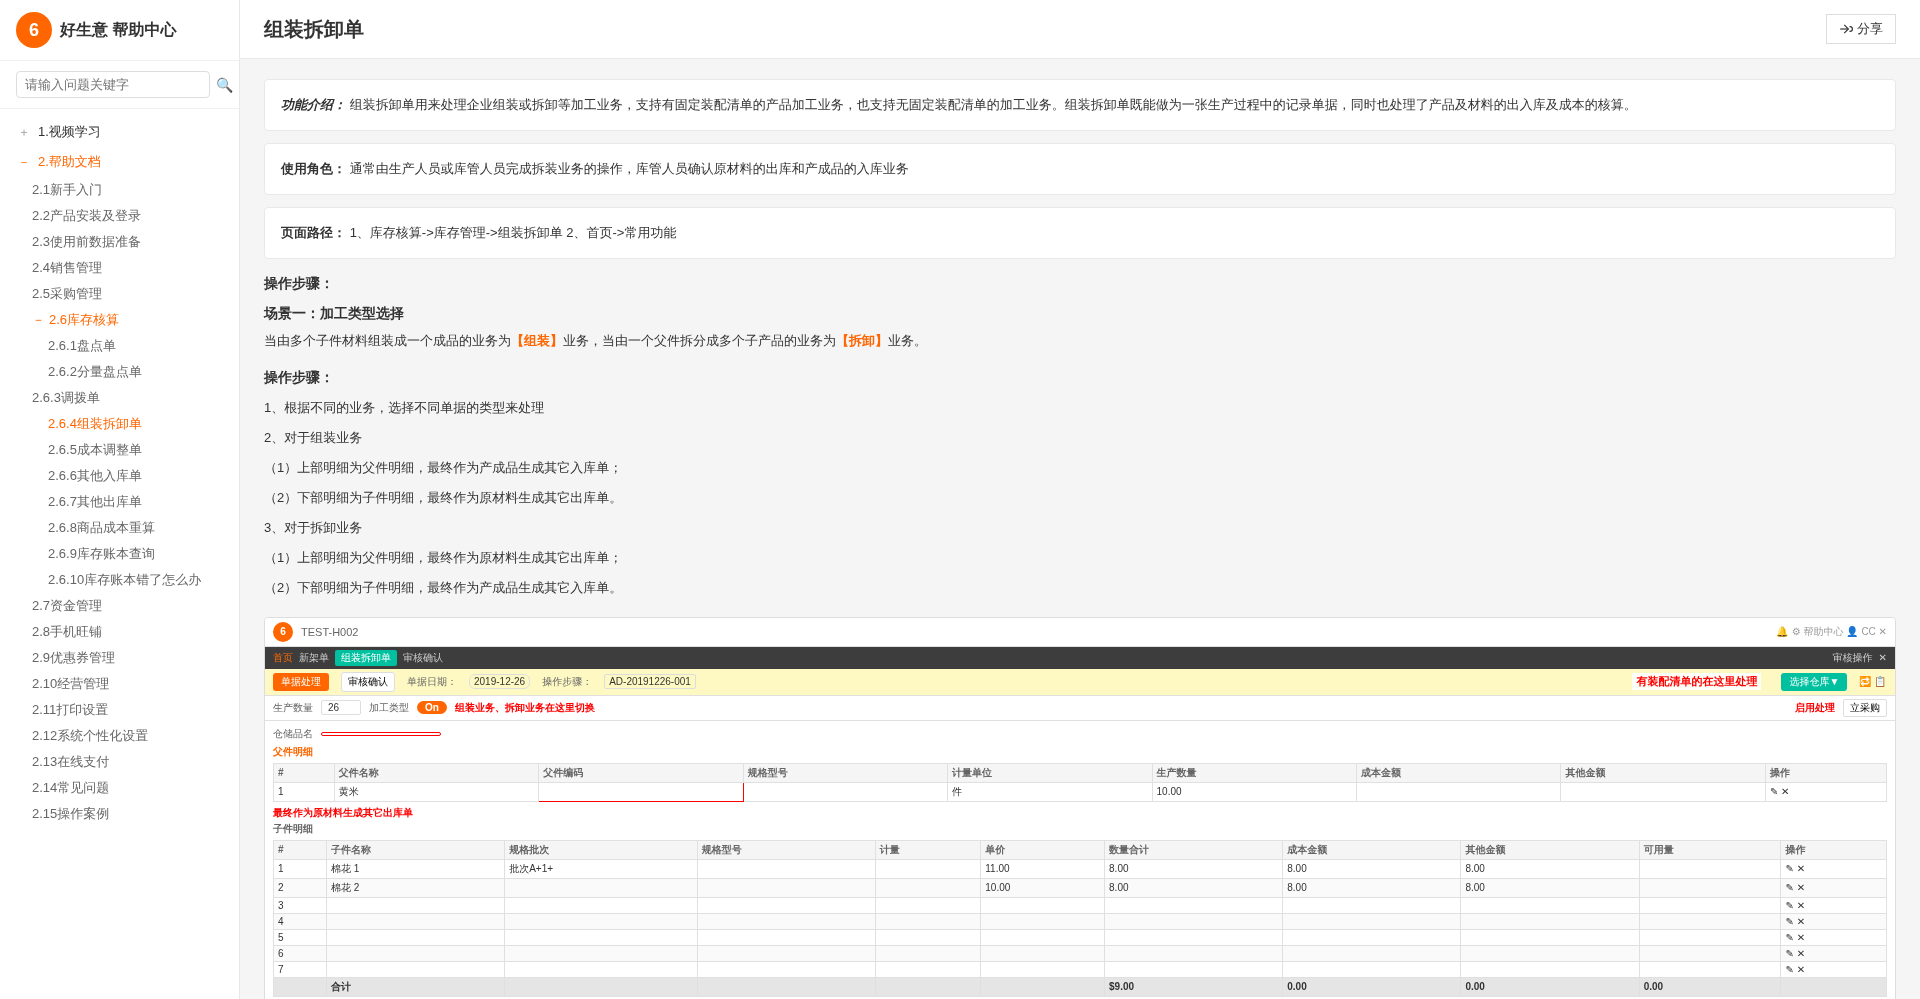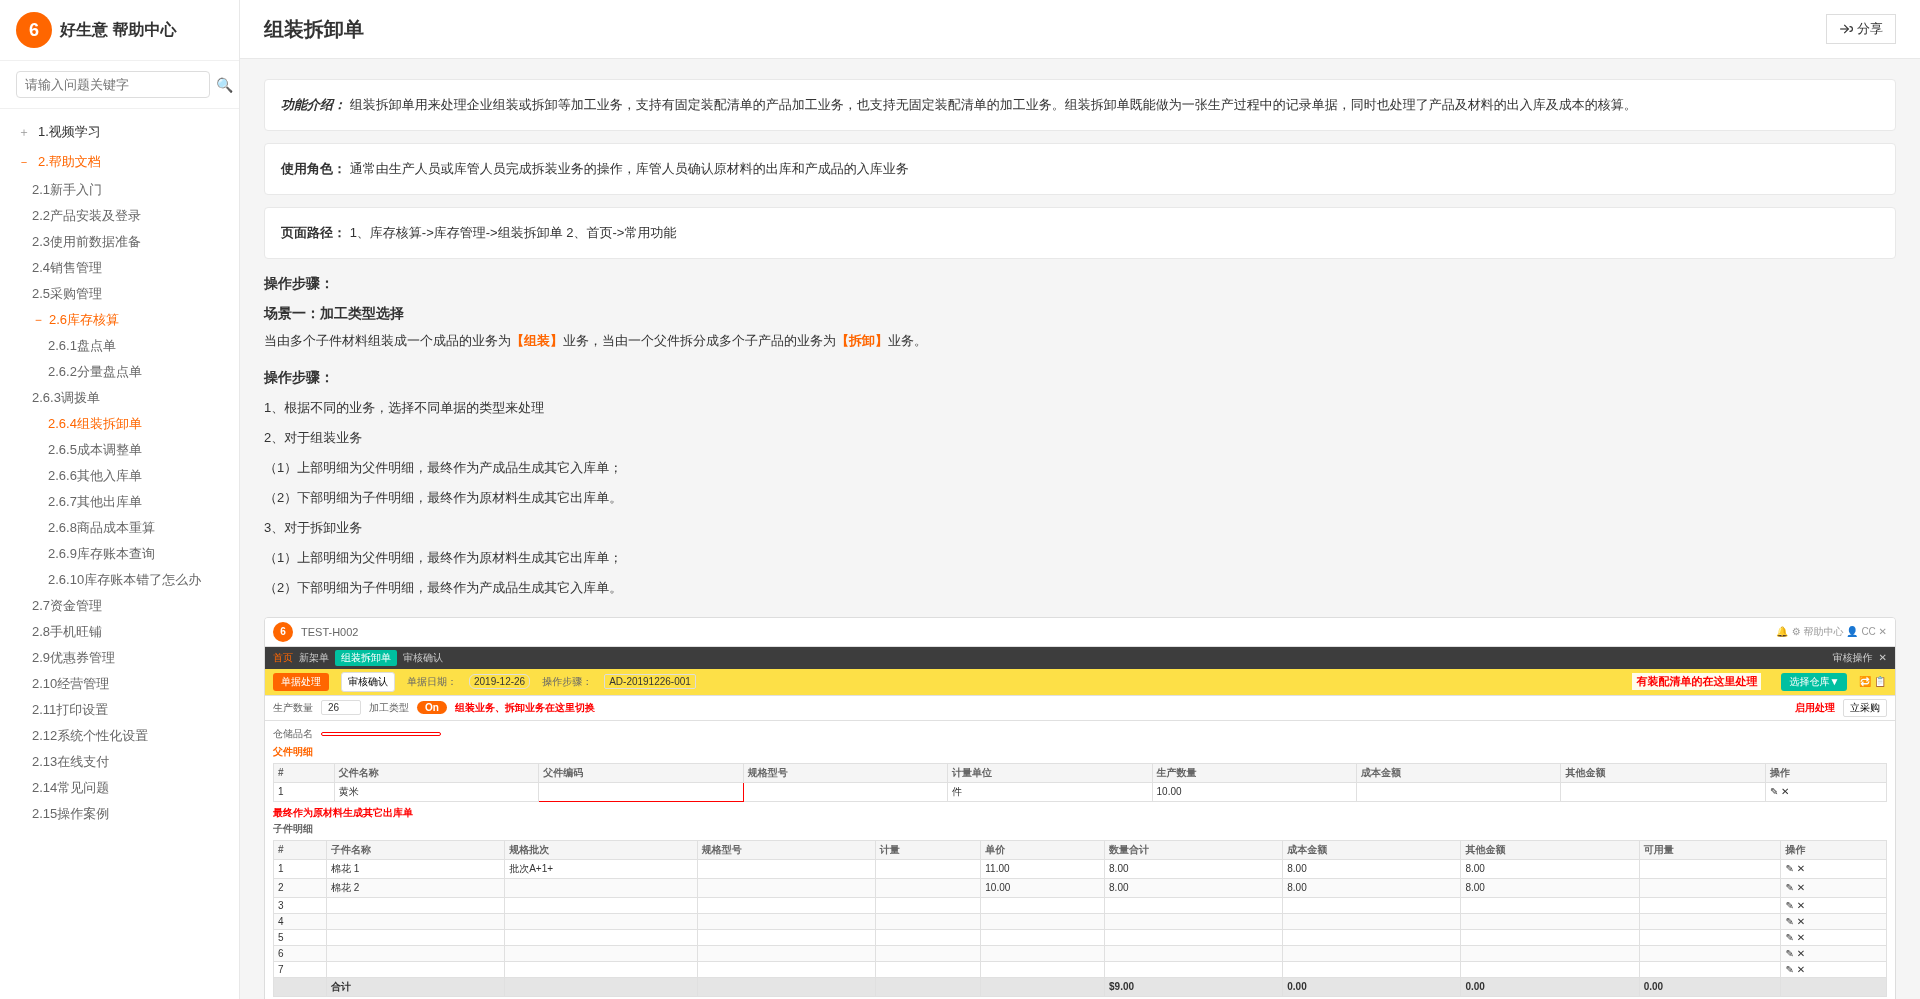--- a/index.html
+++ b/index.html
@@ -226,21 +226,21 @@
     .mock-nav-bar {
       background: #3d3d3d;
       padding: 3px 8px;
       display: flex;
       align-items: center;
       gap: 6px;
       font-size: 11px;
       color: #ccc;
     }
     .mock-menu-bar {
-      background: #fde047;
+      background: #fef9c3;
       border-bottom: 1px solid #e0e0e0;
       padding: 3px 8px;
       display: flex;
       align-items: center;
       gap: 12px;
       font-size: 11px;
       color: #333;
     }
     .mock-btn-orange {
       background: #f60;

